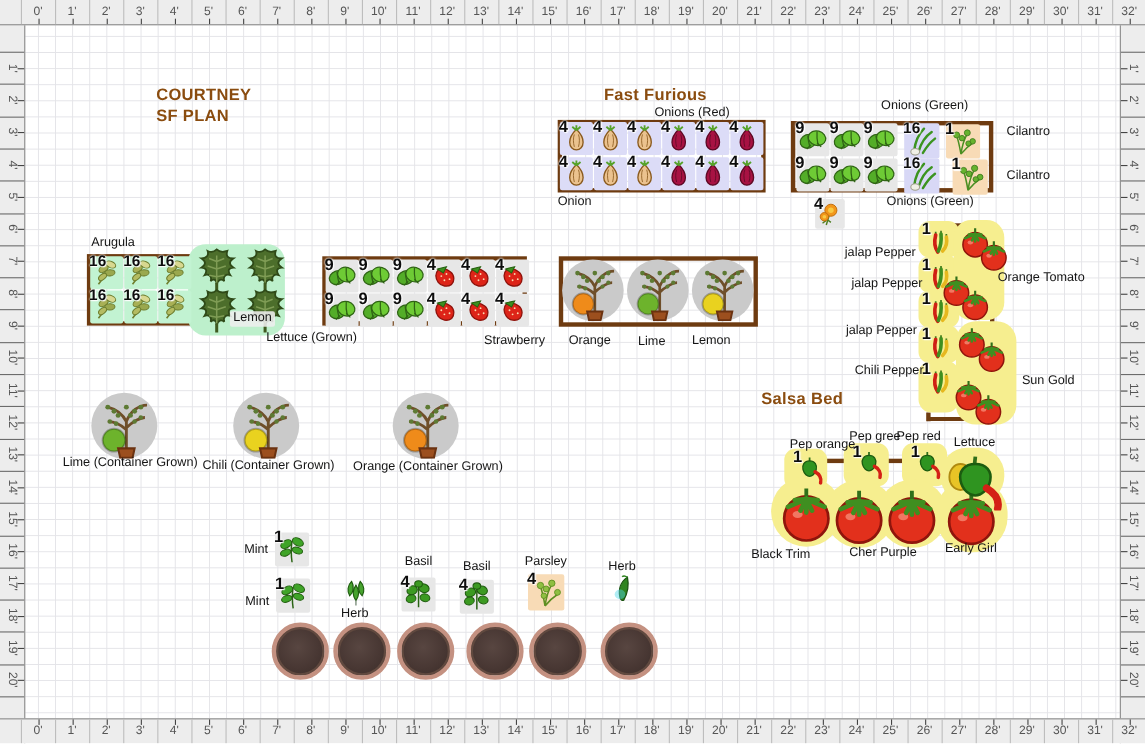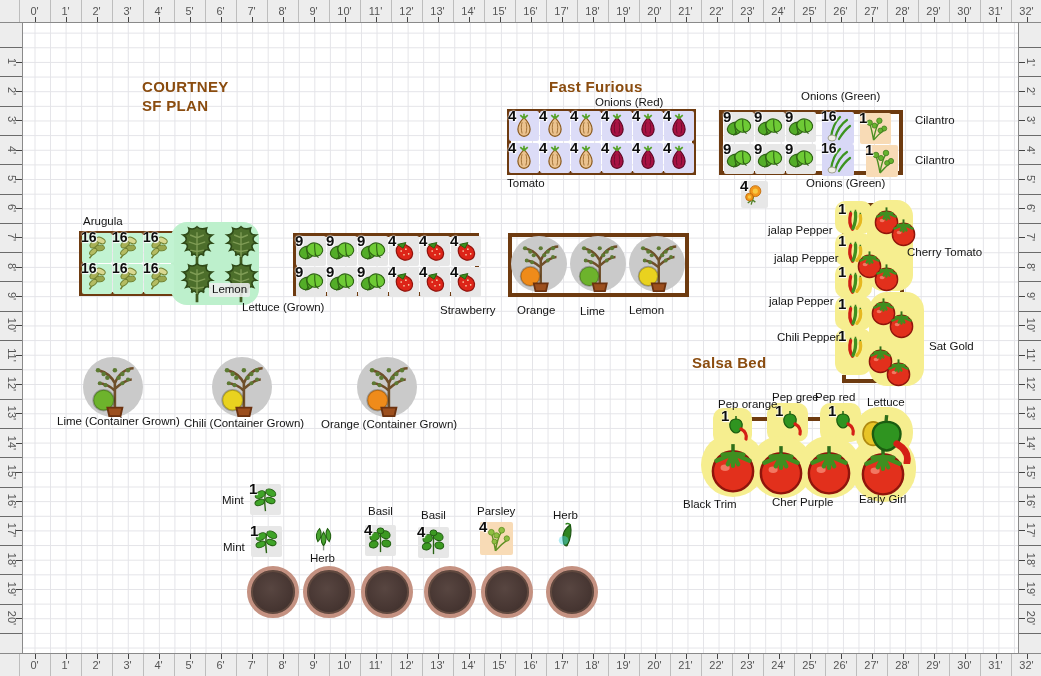--- a/index.html
+++ b/index.html
@@ -1043,38 +1043,38 @@
           </svg></span></div>
       <div class="pot" style="left: 247px; top: 566px;"></div>
       <div class="pot" style="left: 303px; top: 566px;"></div>
       <div class="pot" style="left: 361px; top: 566px;"></div>
       <div class="pot" style="left: 424px; top: 566px;"></div>
       <div class="pot" style="left: 481px; top: 566px;"></div>
       <div class="pot" style="left: 546px; top: 566px;"></div>
     </div>
   <div id="labels">
       <div class="plabel" style="left: 595px; top: 96px;">Onions (Red)</div>
-      <div class="plabel" style="left: 507px; top: 177px;">Tomato</div>
+      <div class="plabel" style="left: 507px; top: 177px;">Onion</div>
       <div class="plabel" style="left: 801px; top: 90px;">Onions (Green)</div>
       <div class="plabel" style="left: 806px; top: 177px;">Onions (Green)</div>
       <div class="plabel" style="left: 915px; top: 114px;">Cilantro</div>
       <div class="plabel" style="left: 915px; top: 154px;">Cilantro</div>
       <div class="plabel" style="left: 83px; top: 215px;">Arugula</div>
       <div class="plabel bgd" style="left: 209px; top: 283px;">Lemon</div>
       <div class="plabel" style="left: 242px; top: 301px;">Lettuce (Grown)</div>
       <div class="plabel" style="left: 440px; top: 304px;">Strawberry</div>
       <div class="plabel" style="left: 517px; top: 304px;">Orange</div>
       <div class="plabel" style="left: 580px; top: 305px;">Lime</div>
       <div class="plabel" style="left: 629px; top: 304px;">Lemon</div>
       <div class="plabel" style="left: 768px; top: 224px;">jalap Pepper</div>
       <div class="plabel" style="left: 774px; top: 252px;">jalap Pepper</div>
       <div class="plabel" style="left: 769px; top: 295px;">jalap Pepper</div>
       <div class="plabel" style="left: 777px; top: 331px;">Chili Pepper</div>
-      <div class="plabel" style="left: 907px; top: 246px;">Cherry Tomato</div>
-      <div class="plabel" style="left: 929px; top: 340px;">Sat Gold</div>
+      <div class="plabel" style="left: 907px; top: 246px;">Orange Tomato</div>
+      <div class="plabel" style="left: 929px; top: 340px;">Sun Gold</div>
       <div class="plabel" style="left: 718px; top: 398px;">Pep orange</div>
       <div class="plabel" style="left: 772px; top: 391px;">Pep gree</div>
       <div class="plabel" style="left: 815px; top: 391px;">Pep red</div>
       <div class="plabel" style="left: 867px; top: 396px;">Lettuce</div>
       <div class="plabel" style="left: 683px; top: 498px;">Black Trim</div>
       <div class="plabel" style="left: 772px; top: 496px;">Cher Purple</div>
       <div class="plabel" style="left: 859px; top: 493px;">Early Girl</div>
       <div class="plabel" style="left: 57px; top: 415px;">Lime (Container Grown)</div>
       <div class="plabel" style="left: 184px; top: 417px;">Chili (Container Grown)</div>
       <div class="plabel" style="left: 321px; top: 418px;">Orange (Container Grown)</div>

